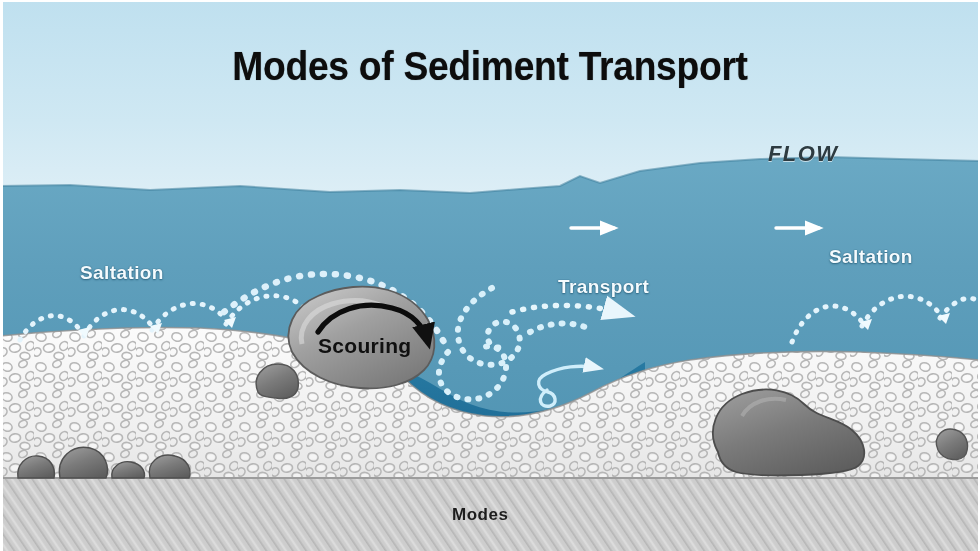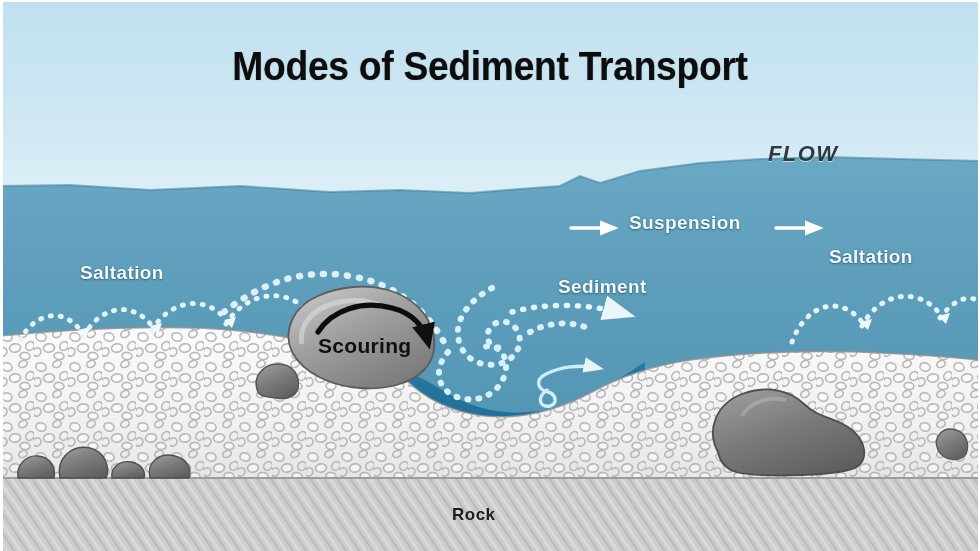--- a/index.html
+++ b/index.html
@@ -295,23 +295,22 @@
     <g>
       <path d="M938,450 C932,436 944,426 956,430 C966,433 970,444 966,454
                C962,462 944,462 938,450 Z" fill="url(#darkRockGrad)" stroke="#555555" stroke-width="1.4"></path>
     </g>
   </svg>
 
   <div class="scene-label lbl-dark" id="lbl-flow">FLOW</div>
 
   <div class="scene-label lbl-white" id="lbl-saltation-left">Saltation</div>
 
-  <div class="scene-label lbl-white" id="lbl-suspension">Suspension</div>
-
-  <div class="scene-label lbl-white" id="lbl-scouring">Sediment</div>
+
+  <div class="scene-label lbl-white" id="lbl-scouring">Transport</div>
 
   <div class="scene-label lbl-white" id="lbl-saltation-right">Saltation</div>
 
   <div class="scene-label lbl-dark" id="lbl-rolling">Scouring</div>
 
-  <div class="scene-label lbl-dark" id="lbl-rock">Rock</div>
+  <div class="scene-label lbl-dark" id="lbl-rock">Modes</div>
 
 </div>
 
 </body></html>

